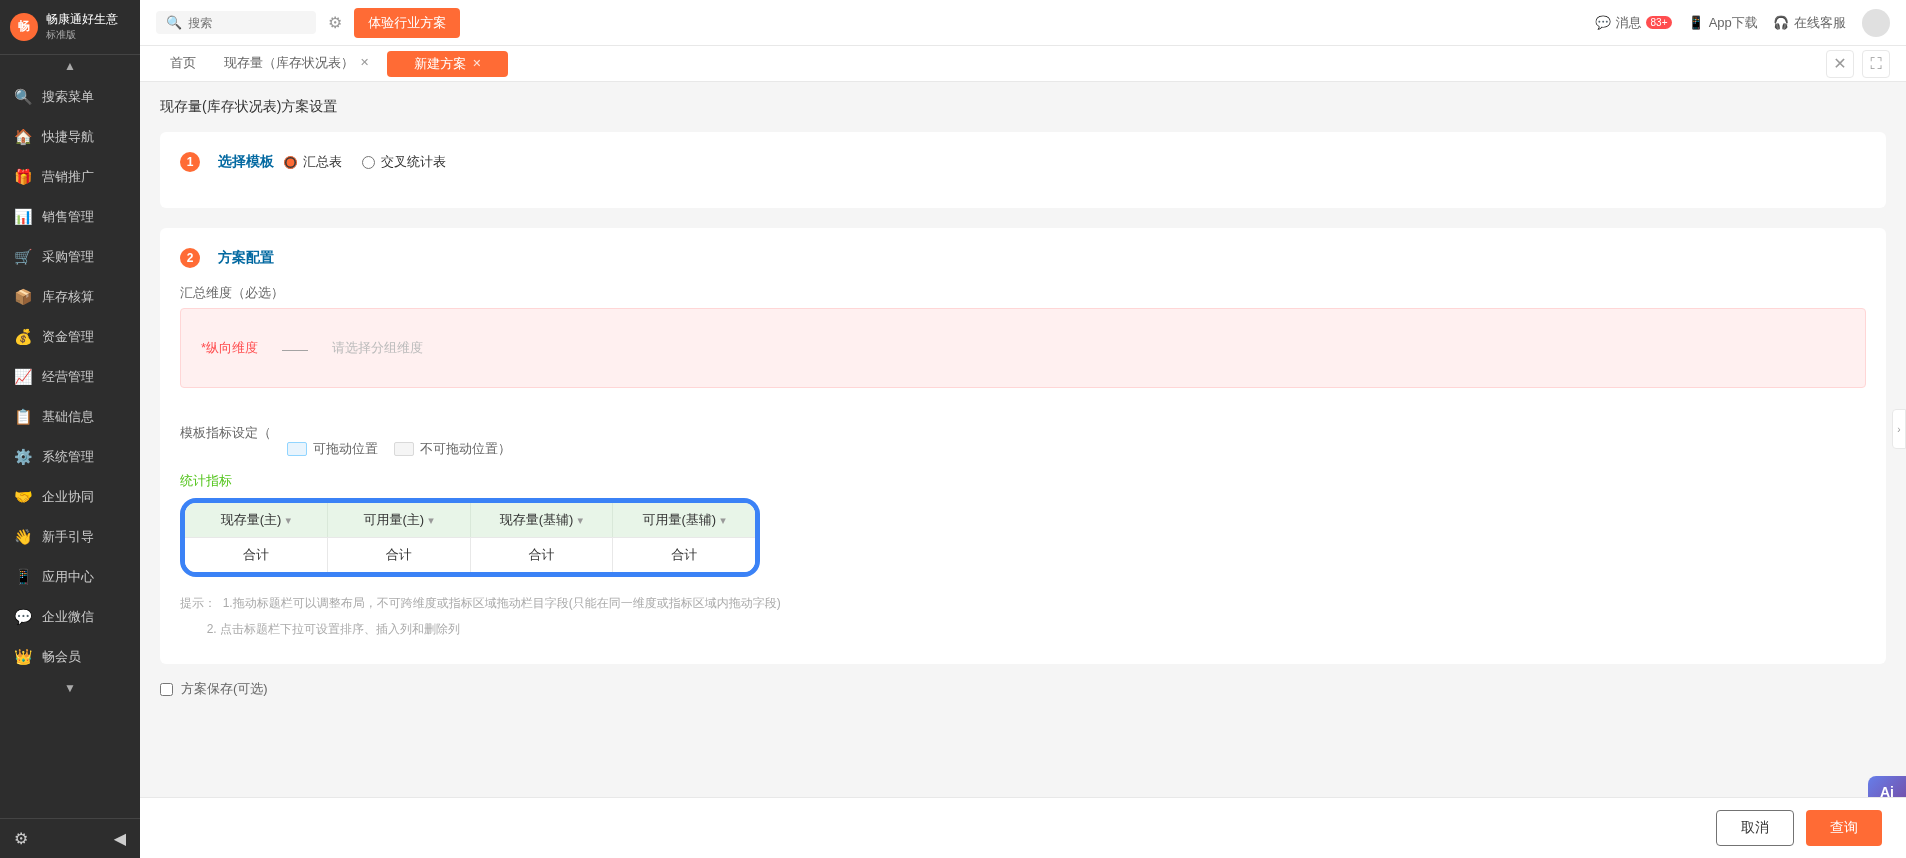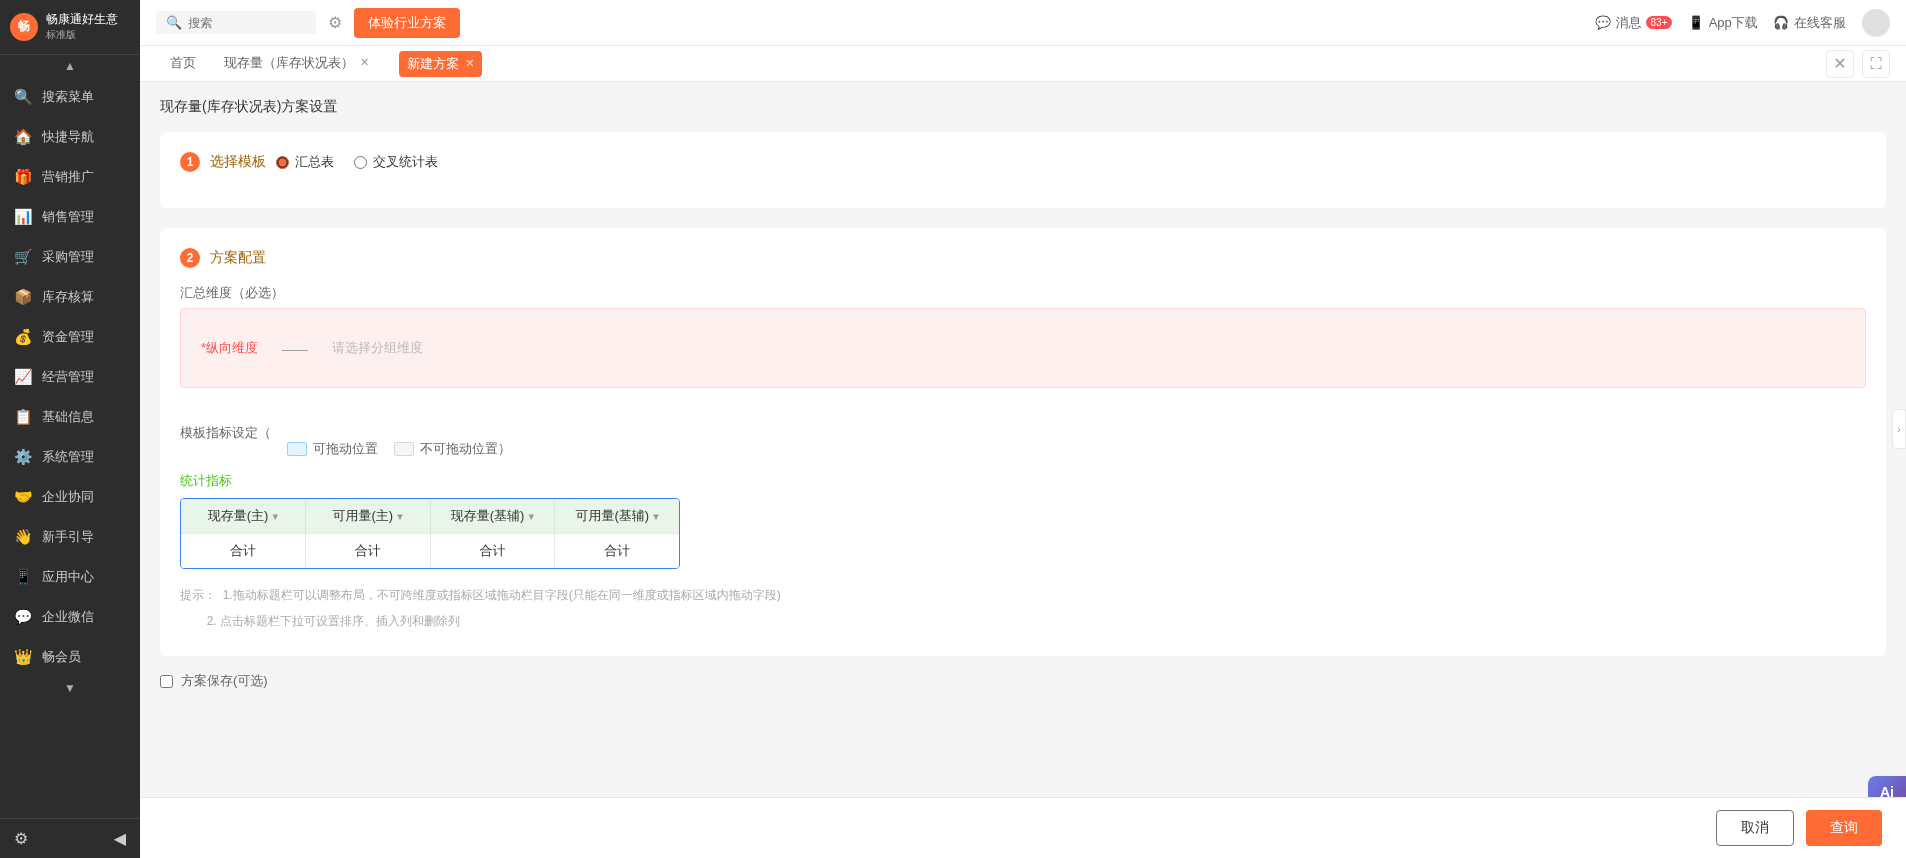--- a/index.html
+++ b/index.html
@@ -104,23 +104,23 @@
     .tab {
       display: flex; align-items: center; gap: 6px;
       padding: 8px 14px 8px 14px;
       font-size: 13px; color: #666; cursor: pointer;
       border-bottom: 2px solid transparent;
       white-space: nowrap;
     }
     .tab-close { color: #999; font-size: 11px; cursor: pointer; }
     .tab-new {
       background: #ff6b35; color: white;
-      border-radius: 4px; padding: 4px 8px;
+      border-radius: 4px; padding: 4px 27px;
       font-size: 13px; display: flex; align-items: center; gap: 6px;
-      cursor: pointer; margin-left: 16px;
+      cursor: pointer; margin-left: 4px;
     }
 
     
     .content {
       flex: 1;
       overflow-y: auto;
       padding: 16px 20px;
       background: #f5f5f5;
       position: relative;
     }
@@ -140,21 +140,21 @@
     .step-section { margin-bottom: 20px; }
     .step-header {
       display: flex; align-items: center; gap: 10px;
       margin-bottom: 16px;
     }
     .step-num {
       width: 20px; height: 20px; background: #ff6b35; color: white;
       border-radius: 50%; font-size: 12px; font-weight: bold;
       display: flex; align-items: center; justify-content: center;
     }
-    .step-title { font-size: 14px; color: #a16207; font-weight: 400; }
+    .step-title { font-size: 14px; color: #0369a1; font-weight: 700; margin-left: 8px; }
 
     .radio-group { display: flex; align-items: center; gap: 20px; }
     .radio-label { display: flex; align-items: center; gap: 6px; font-size: 13px; color: #333; cursor: pointer; }
     .radio-label input[type="radio"] { accent-color: #ff6b35; }
 
     .step2-header {
       display: flex; align-items: center; gap: 10px; margin-bottom: 16px;
     }
 
     .field-label { font-size: 13px; color: #666; margin-bottom: 6px; }
@@ -181,24 +181,24 @@
     .indicator-box-drag {
       width: 20px; height: 14px; background: #e8f4fd; border: 1px solid #91d5ff; border-radius: 2px;
     }
     .indicator-box-nodrag {
       width: 20px; height: 14px; background: #f5f5f5; border: 1px solid #d9d9d9; border-radius: 2px;
     }
 
     
     .stats-section-title { color: #52c41a; font-size: 13px; margin-bottom: 8px; font-weight: 500; }
     .stats-table {
-      border: 1px solid #3b82f6;
-      border-radius: 4px;
+      border: 5px solid #3b82f6;
+      border-radius: 16px;
       overflow: hidden;
-      width: 500px;
+      width: 580px;
     }
     .stats-table-header {
       display: flex; background: #e8f5e8;
     }
     .stats-col {
       flex: 1; text-align: center;
       padding: 8px 12px;
       border-right: 1px solid #d9e8d9;
       font-size: 13px; color: #333;
       display: flex; align-items: center; justify-content: center; gap: 4px;

